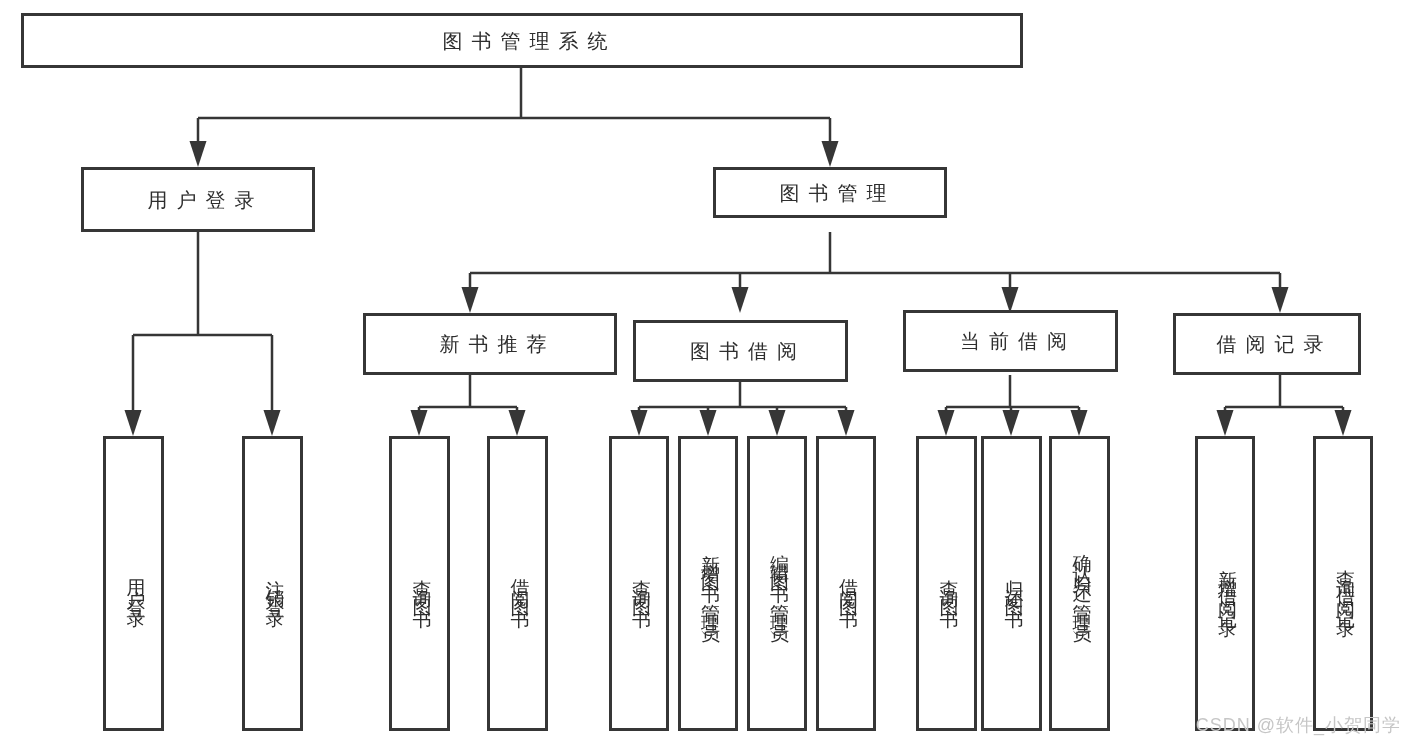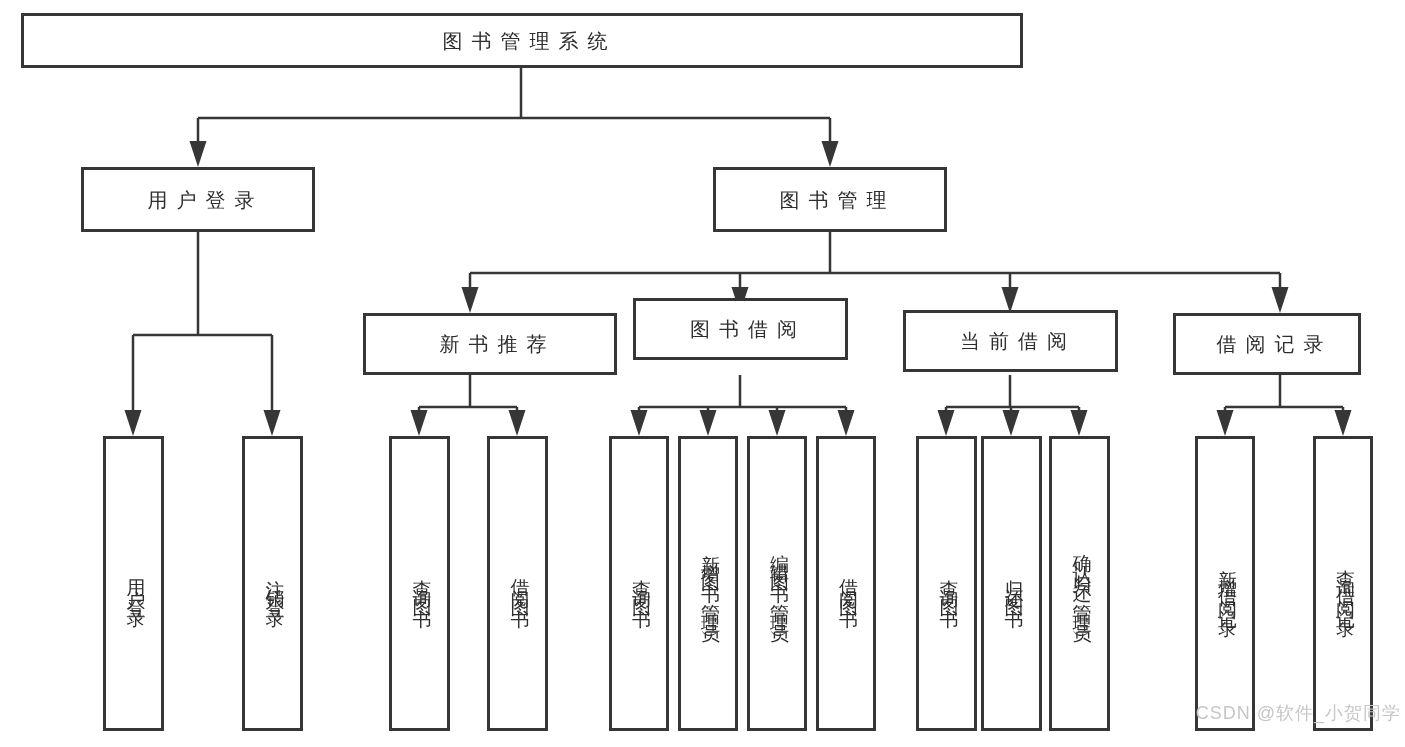--- a/index.html
+++ b/index.html
@@ -9,21 +9,21 @@
   }
   .connectors{position:absolute;left:0;top:0;width:1405px;height:747px;pointer-events:none;}
   .node{
     position:absolute;box-sizing:border-box;border:3px solid #363636;background:#fff;
     display:flex;align-items:center;justify-content:center;
     color:#2e2e2e;line-height:1;padding-left:6px;
   }
   .node.h{font-size:20px;letter-spacing:9px;text-indent:9px;white-space:nowrap;}
   .node.v{writing-mode:vertical-rl;text-orientation:mixed;font-size:19px;letter-spacing:10px;}
   .watermark{
-    position:absolute;right:4px;bottom:22px;color:#c6c6c6;font-size:18px;
+    position:absolute;right:4px;bottom:10px;color:#c6c6c6;font-size:18px;
     letter-spacing:1px;white-space:nowrap;
   }
 </style>
 </head>
 <body>
 
 <div class="canvas">
 
   <svg class="connectors" viewBox="0 0 1405 747" xmlns="http://www.w3.org/2000/svg">
     <g stroke="#363636" stroke-width="2.5" fill="none">
@@ -61,24 +61,24 @@
       <polygon points="1002.5,410 1019.5,410 1011,436"></polygon>
       <polygon points="1070.5,410 1087.5,410 1079,436"></polygon>
       <polygon points="1216.5,410 1233.5,410 1225,436"></polygon>
       <polygon points="1334.5,410 1351.5,410 1343,436"></polygon>
     </g>
   </svg>
 
   <div class="node h" style="left:21px;top:13px;width:1002px;height:55px">图书管理系统</div>
 
   <div class="node h" style="left:81px;top:167px;width:234px;height:65px">用户登录</div>
-  <div class="node h" style="left:713px;top:167px;width:234px;height:65px">图书管理</div>
+  <div class="node h" style="left:713px;top:167px;width:234px;height:51px">图书管理</div>
 
   <div class="node h" style="left:363px;top:313px;width:254px;height:62px">新书推荐</div>
-  <div class="node h" style="left:633px;top:298px;width:215px;height:62px">图书借阅</div>
+  <div class="node h" style="left:633px;top:320px;width:215px;height:62px">图书借阅</div>
   <div class="node h" style="left:903px;top:310px;width:215px;height:62px">当前借阅</div>
   <div class="node h" style="left:1173px;top:313px;width:188px;height:62px">借阅记录</div>
 
   <div class="node v" style="left:103px;top:436px;width:61px;height:295px">用户登录</div>
   <div class="node v" style="left:242px;top:436px;width:61px;height:295px">注销登录</div>
 
   <div class="node v" style="left:389px;top:436px;width:61px;height:295px">查询图书</div>
   <div class="node v" style="left:487px;top:436px;width:61px;height:295px">借阅图书</div>
 
   <div class="node v" style="left:609px;top:436px;width:60px;height:295px">查询图书</div>

